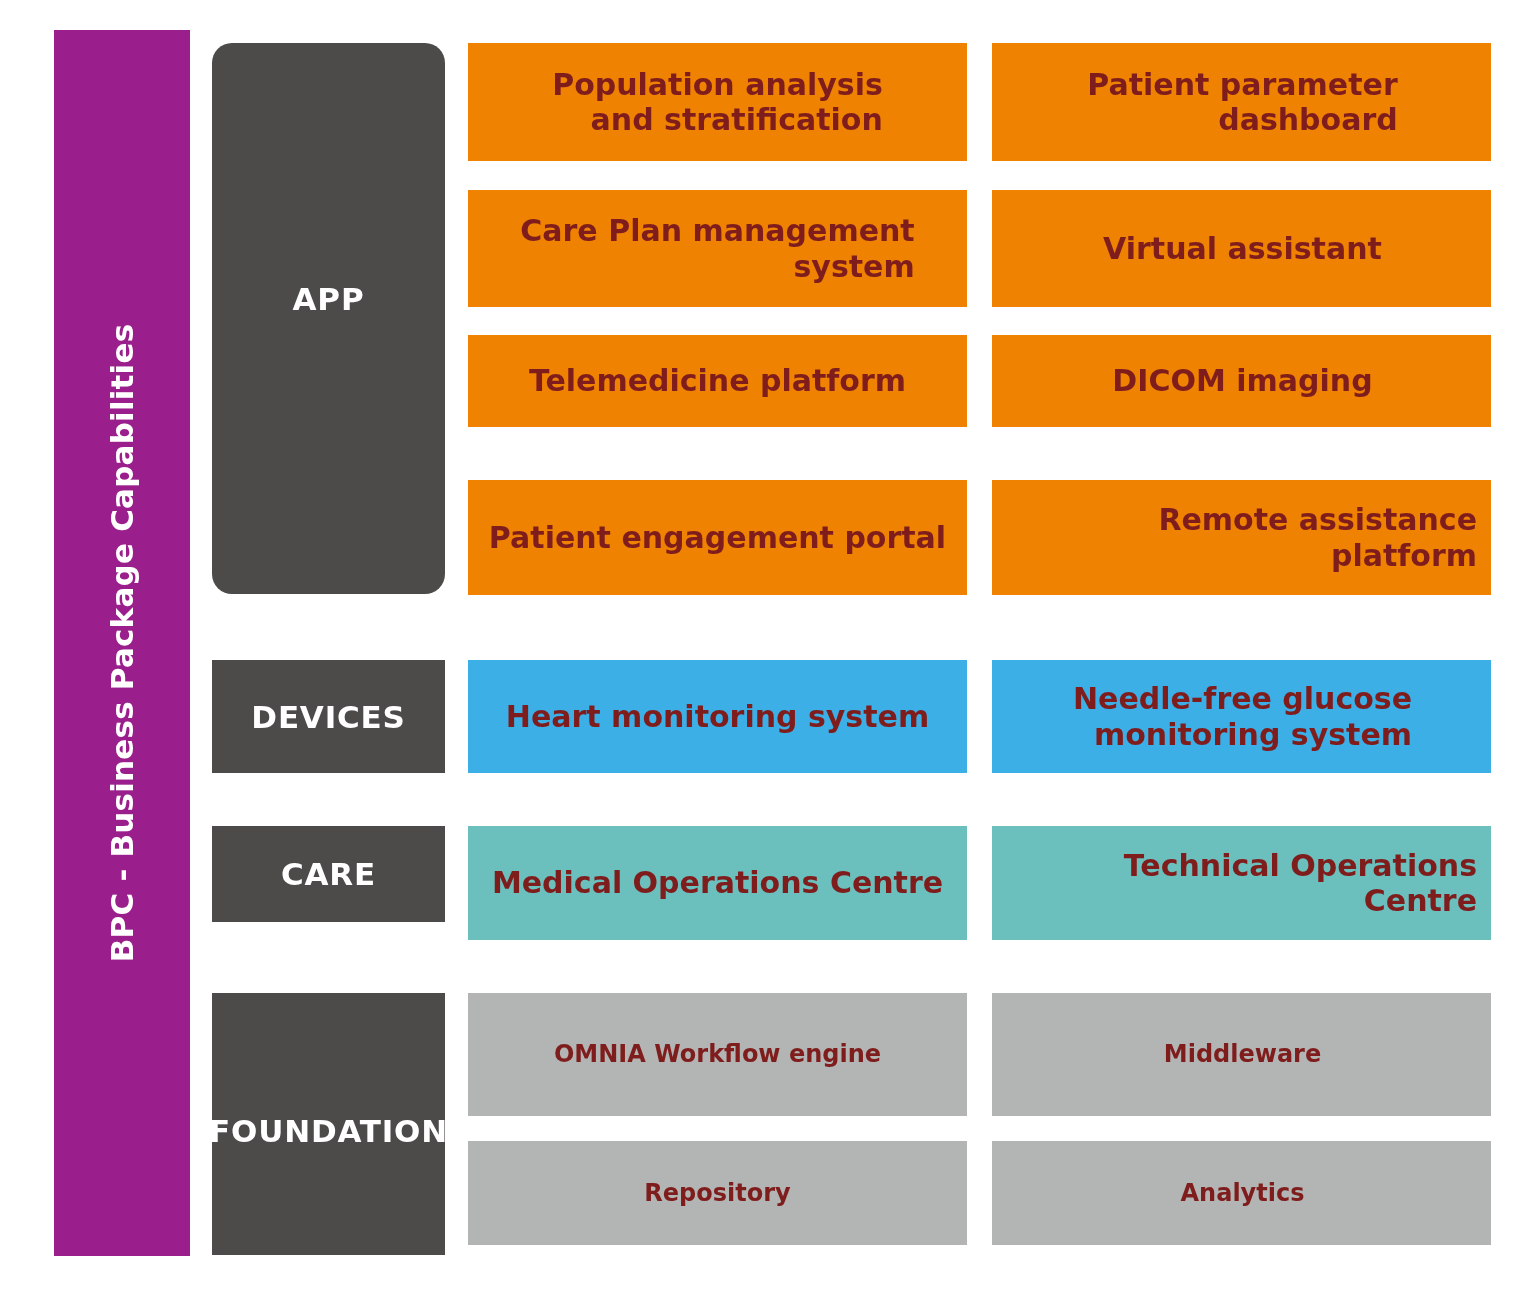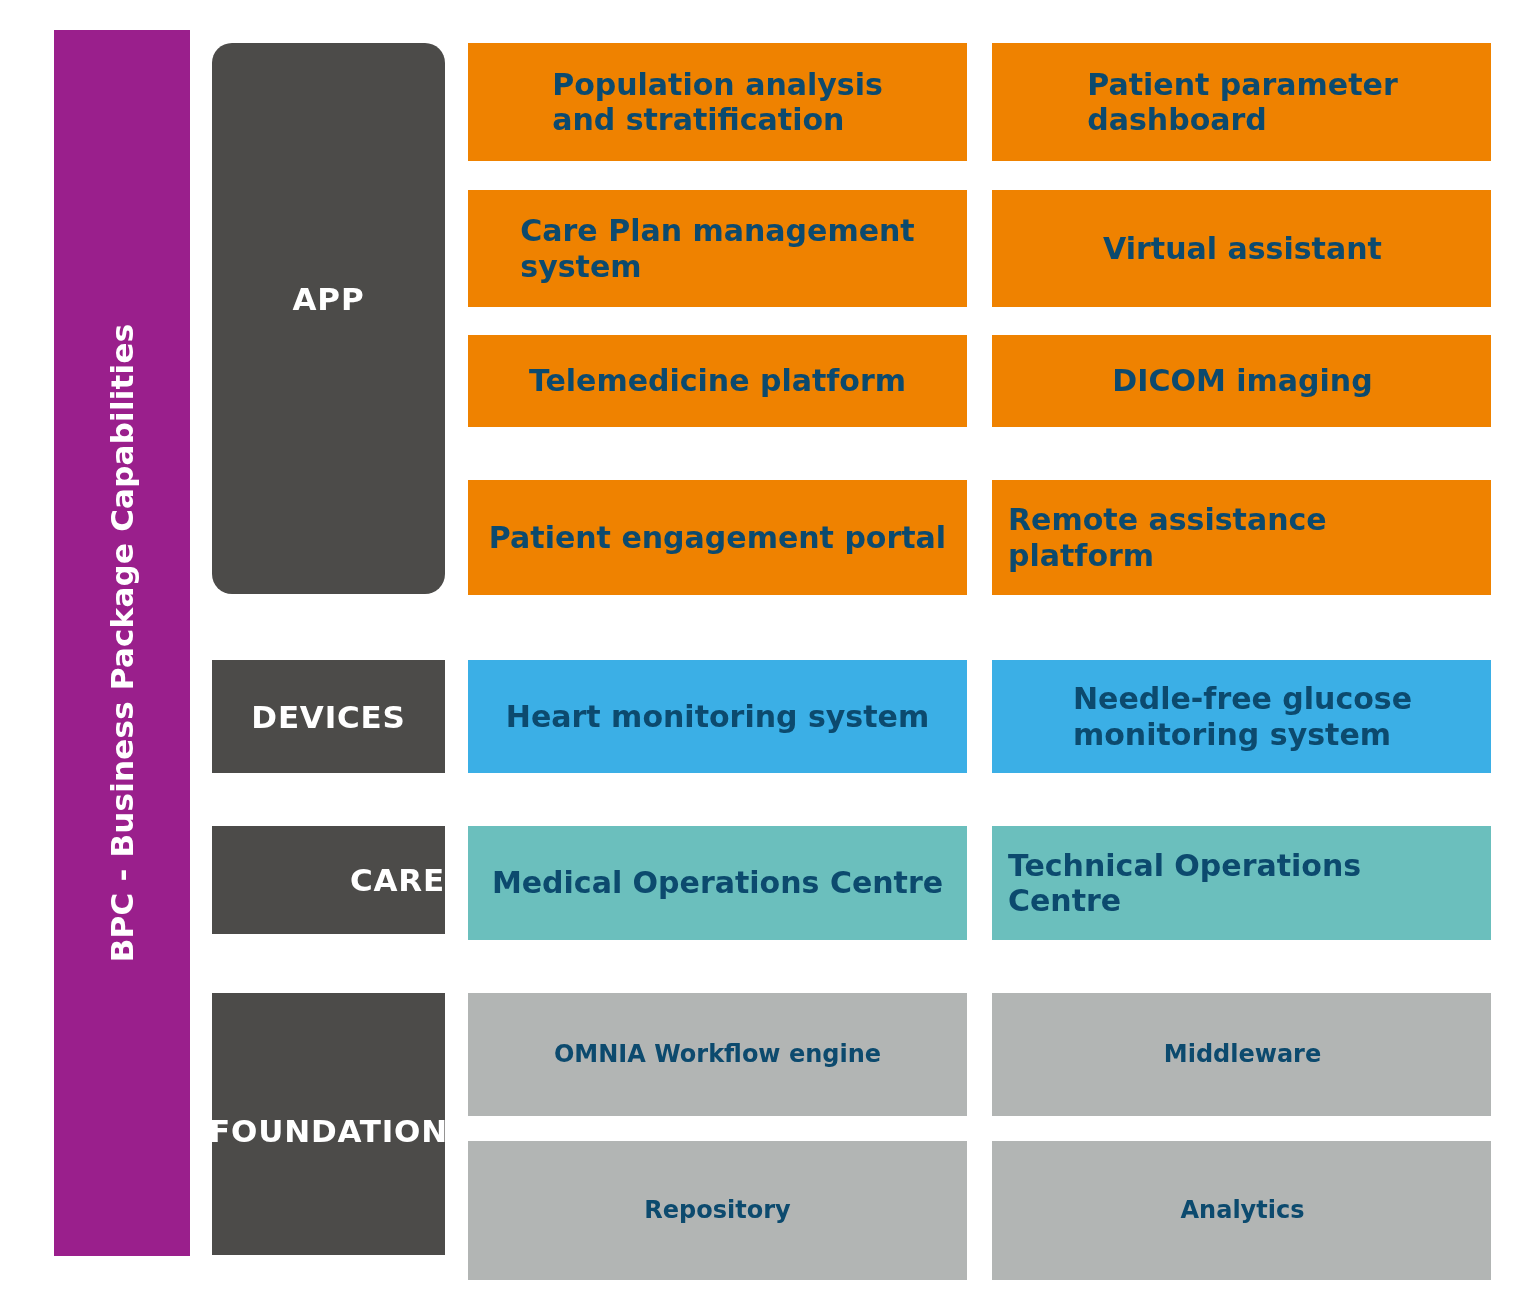--- a/index.html
+++ b/index.html
@@ -48,34 +48,34 @@
     align-items: center;
     justify-content: center;
     color: #ffffff;
     font-size: 31px;
     font-weight: bold;
     letter-spacing: 0.8px;
     text-align: center;
   }
   .cat-app       { top: 43px;   height: 551px; border-radius: 20px; }
   .cat-devices   { top: 660px;  height: 113px; }
-  .cat-care      { top: 826px;  height: 108px; justify-content: flex-end; }
+  .cat-care      { top: 826px;  height: 96px; }
   .cat-foundation{ top: 993px;  height: 262px; }
   
   .cat-app .cat-label       { transform: translateY(-20px); }
   .cat-foundation .cat-label{ transform: translateY(7px); }
 
   
   .tile {
     position: absolute;
     display: flex;
     align-items: center;
     justify-content: center;
-    text-align: left;
-    color: #0c4a6e;
+    text-align: right;
+    color: #7f1d1d;
     font-weight: bold;
     padding: 4px 14px;
     line-height: 1.18;
   }
   .tile.col-left  { left: 468px; width: 499px; }
   .tile.col-right { left: 992px; width: 499px; padding-left: 16px; }
 
   .tile.orange { background: var(--orange, #EF8200); font-size: 30px; }
   .tile.blue   { background: var(--blue,   #3BAFE6); font-size: 30px; }
   .tile.teal   { background: var(--teal,   #6BBFBD); font-size: 30px; }
@@ -85,21 +85,21 @@
   .r1 { top: 43px;  height: 118px; }
   .r2 { top: 190px; height: 117px; }
   .r3 { top: 335px; height: 92px; }
   .r4 { top: 480px; height: 115px; }
   
   .r5 { top: 660px; height: 113px; }
   
   .r6 { top: 826px; height: 114px; }
   
   .r7 { top: 993px;  height: 123px; }
-  .r8 { top: 1141px; height: 139px; }
+  .r8 { top: 1141px; height: 104px; }
 </style>
 </head>
 <body>
 
 <div id="canvas">
 
   <div class="title-bar">
     <span class="vtext">BPC - Business Package Capabilities</span>
   </div>
 

